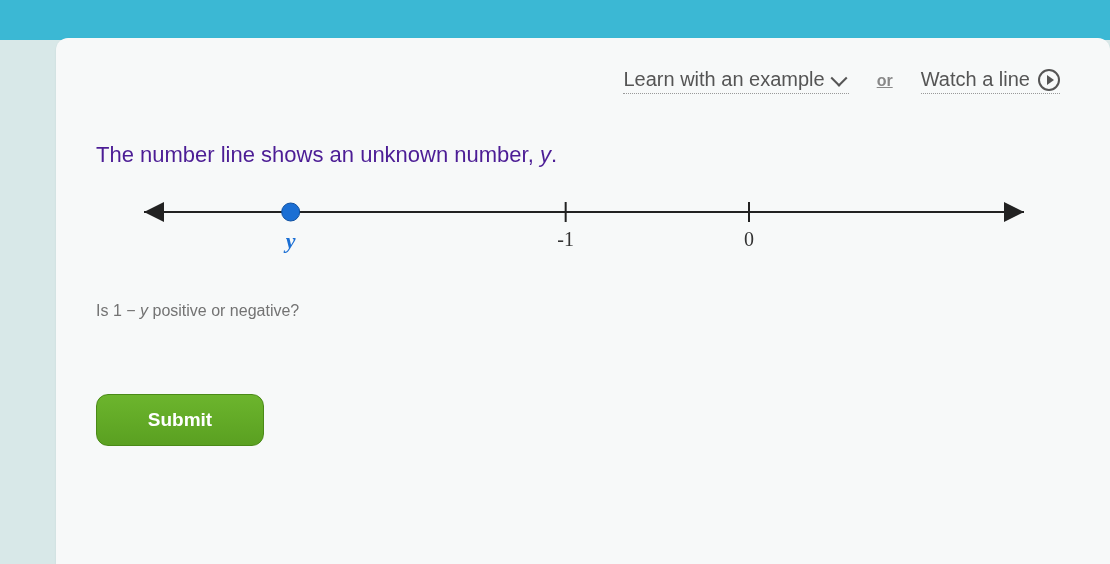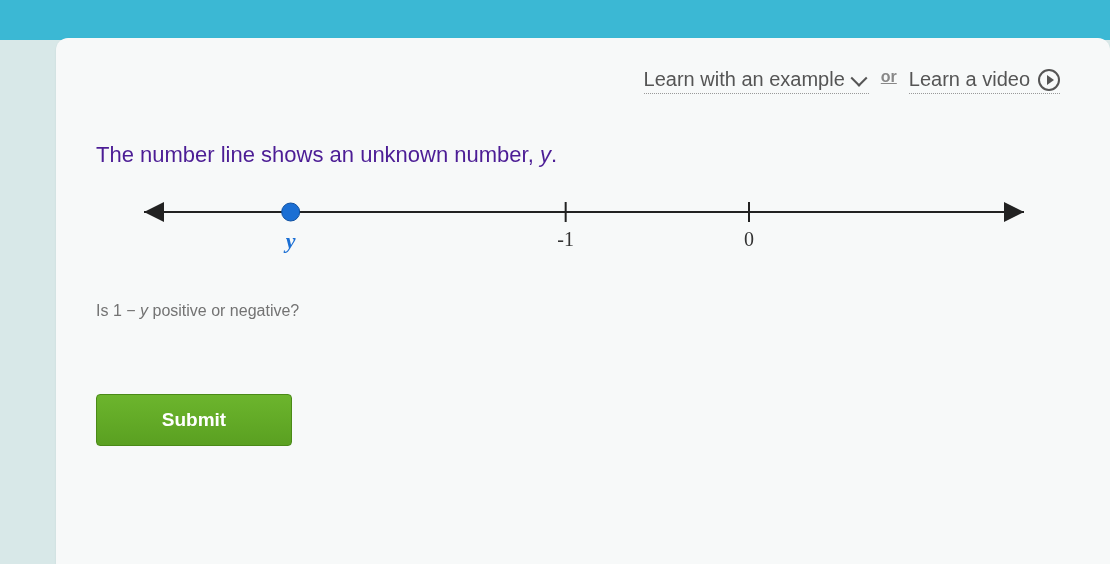--- a/index.html
+++ b/index.html
@@ -17,22 +17,22 @@
       margin: 38px 0 0 56px;
       width: 1054px;
       height: 526px;
       padding: 30px 40px 30px 40px;
       position: relative;
       box-shadow: 0 1px 2px rgba(0,0,0,0.08);
     }
     .header-links {
       display: flex;
       justify-content: flex-end;
-      align-items: flex-start;
-      gap: 12px;
+      align-items: center;
+      gap: 28px;
       margin-bottom: 48px;
       padding-right: 10px;
       font-size: 20px;
       color: #555;
     }
     .link-example {
       display: flex;
       align-items: center;
       gap: 8px;
       border-bottom: 1px dotted #999;
@@ -101,45 +101,45 @@
       width: 200px;
       height: 66px;
       border: 1px solid #a6c4c9;
       background: #fdfdfd;
       color: #333;
       font-size: 20px;
       cursor: pointer;
       font-family: inherit;
     }
     .submit-btn {
-      width: 196px;
+      width: 168px;
       height: 52px;
       background: linear-gradient(to bottom, #6cb52d, #5aa021);
       border: 1px solid #4a8a17;
-      border-radius: 4px;
+      border-radius: 12px;
       color: #fff;
       font-size: 19px;
       font-weight: bold;
       cursor: pointer;
       font-family: inherit;
     }
   </style>
 </head>
 <body>
 
 <div class="card">
 
   <div class="header-links">
     <div class="link-example">
       <span>Learn with an example</span>
       <span class="chevron-down"></span>
     </div>
     <span class="or-text">or</span>
     <div class="link-video">
-      <span>Learn a video</span>
+      <span>Watch a line</span>
       <span class="play-circle"></span>
     </div>
   </div>
 
   <p class="prompt">
     <span>The number line shows an unknown number, </span><span class="italic-var">y</span><span>.</span>
   </p>
 
   <div class="number-line-wrap">
     <svg width="920" height="80" viewBox="0 0 920 80">

